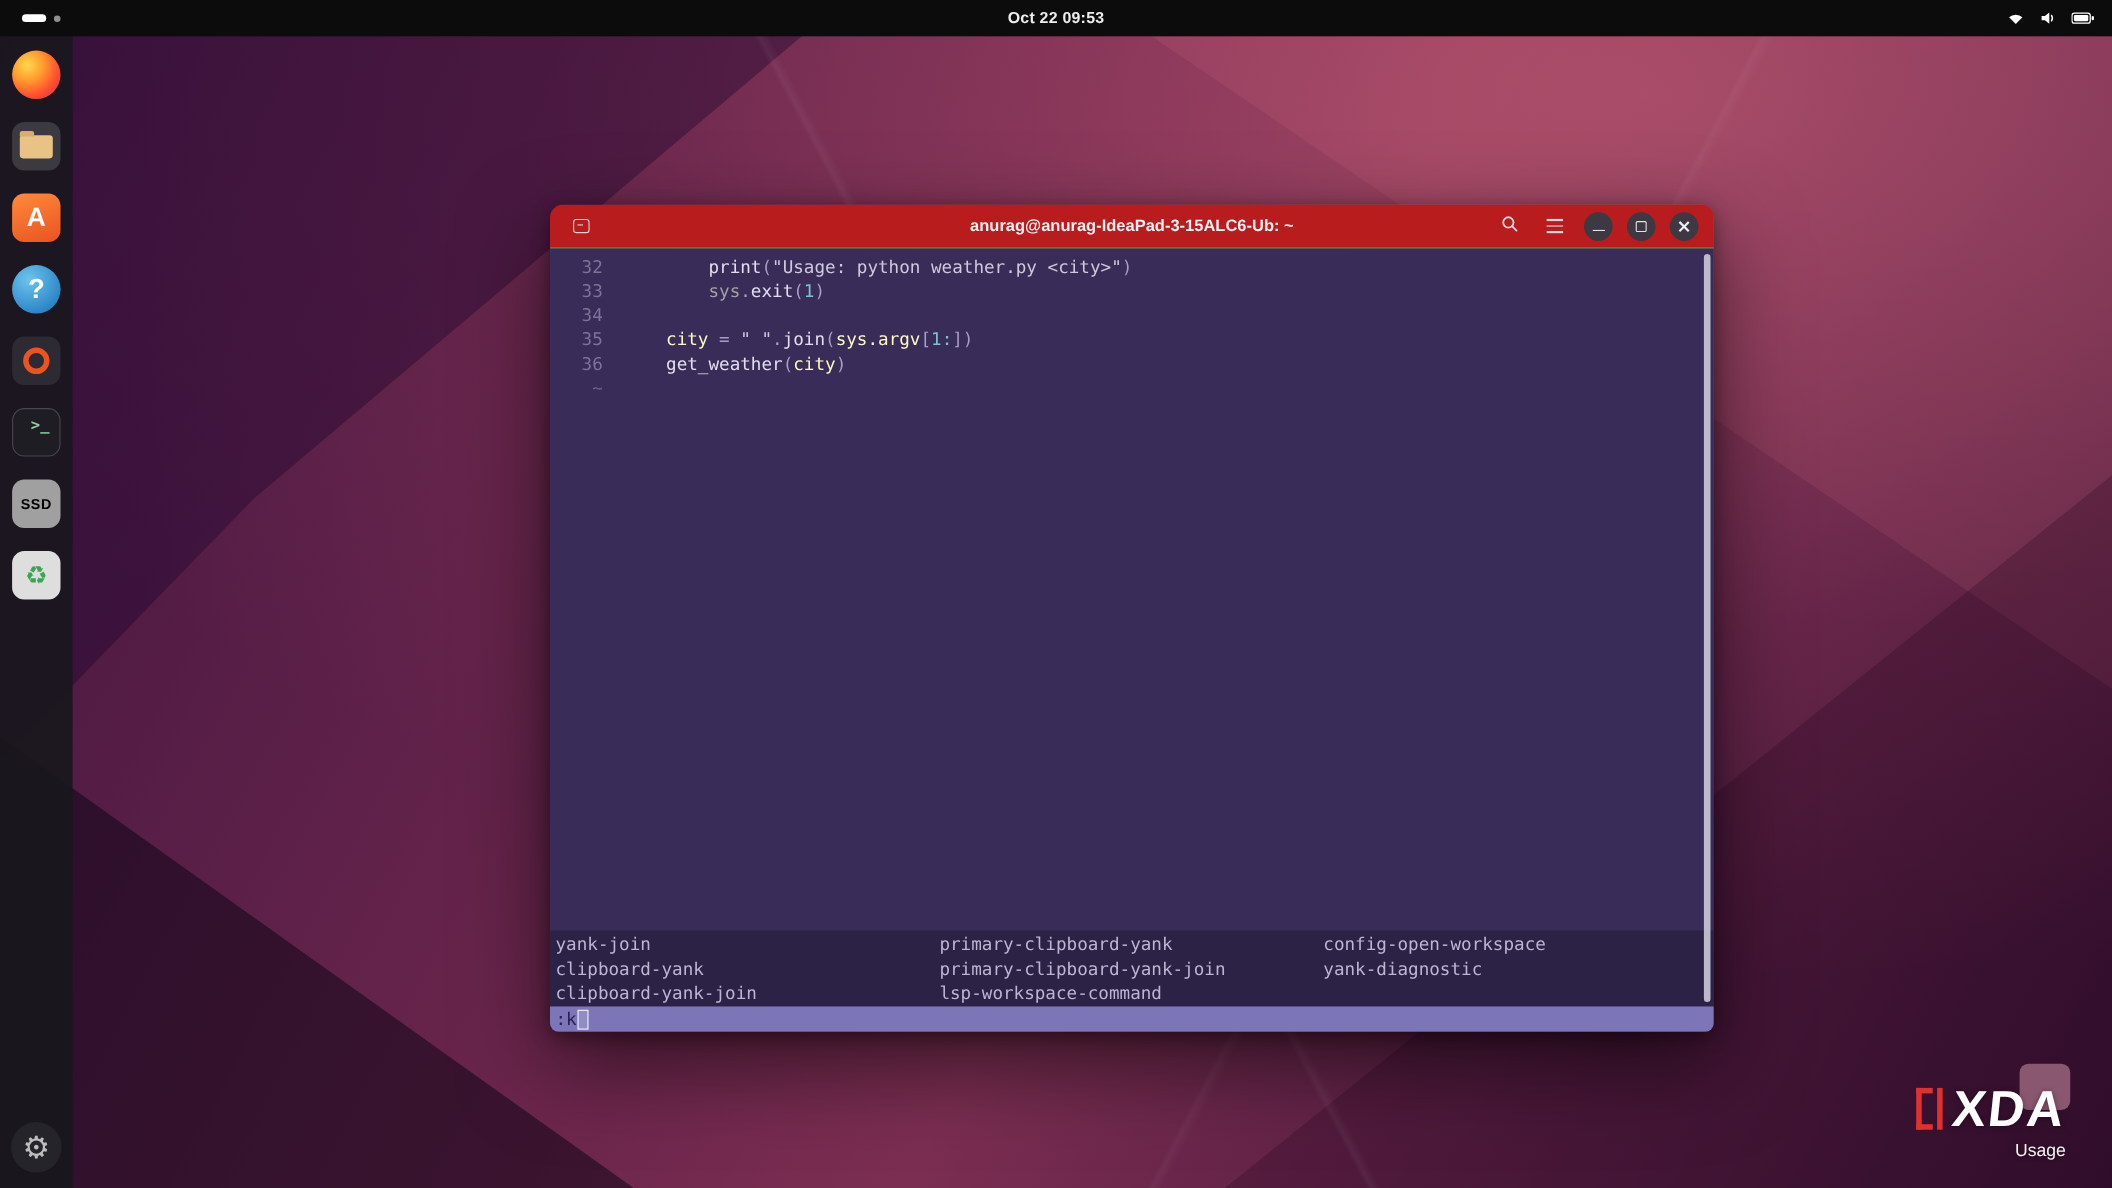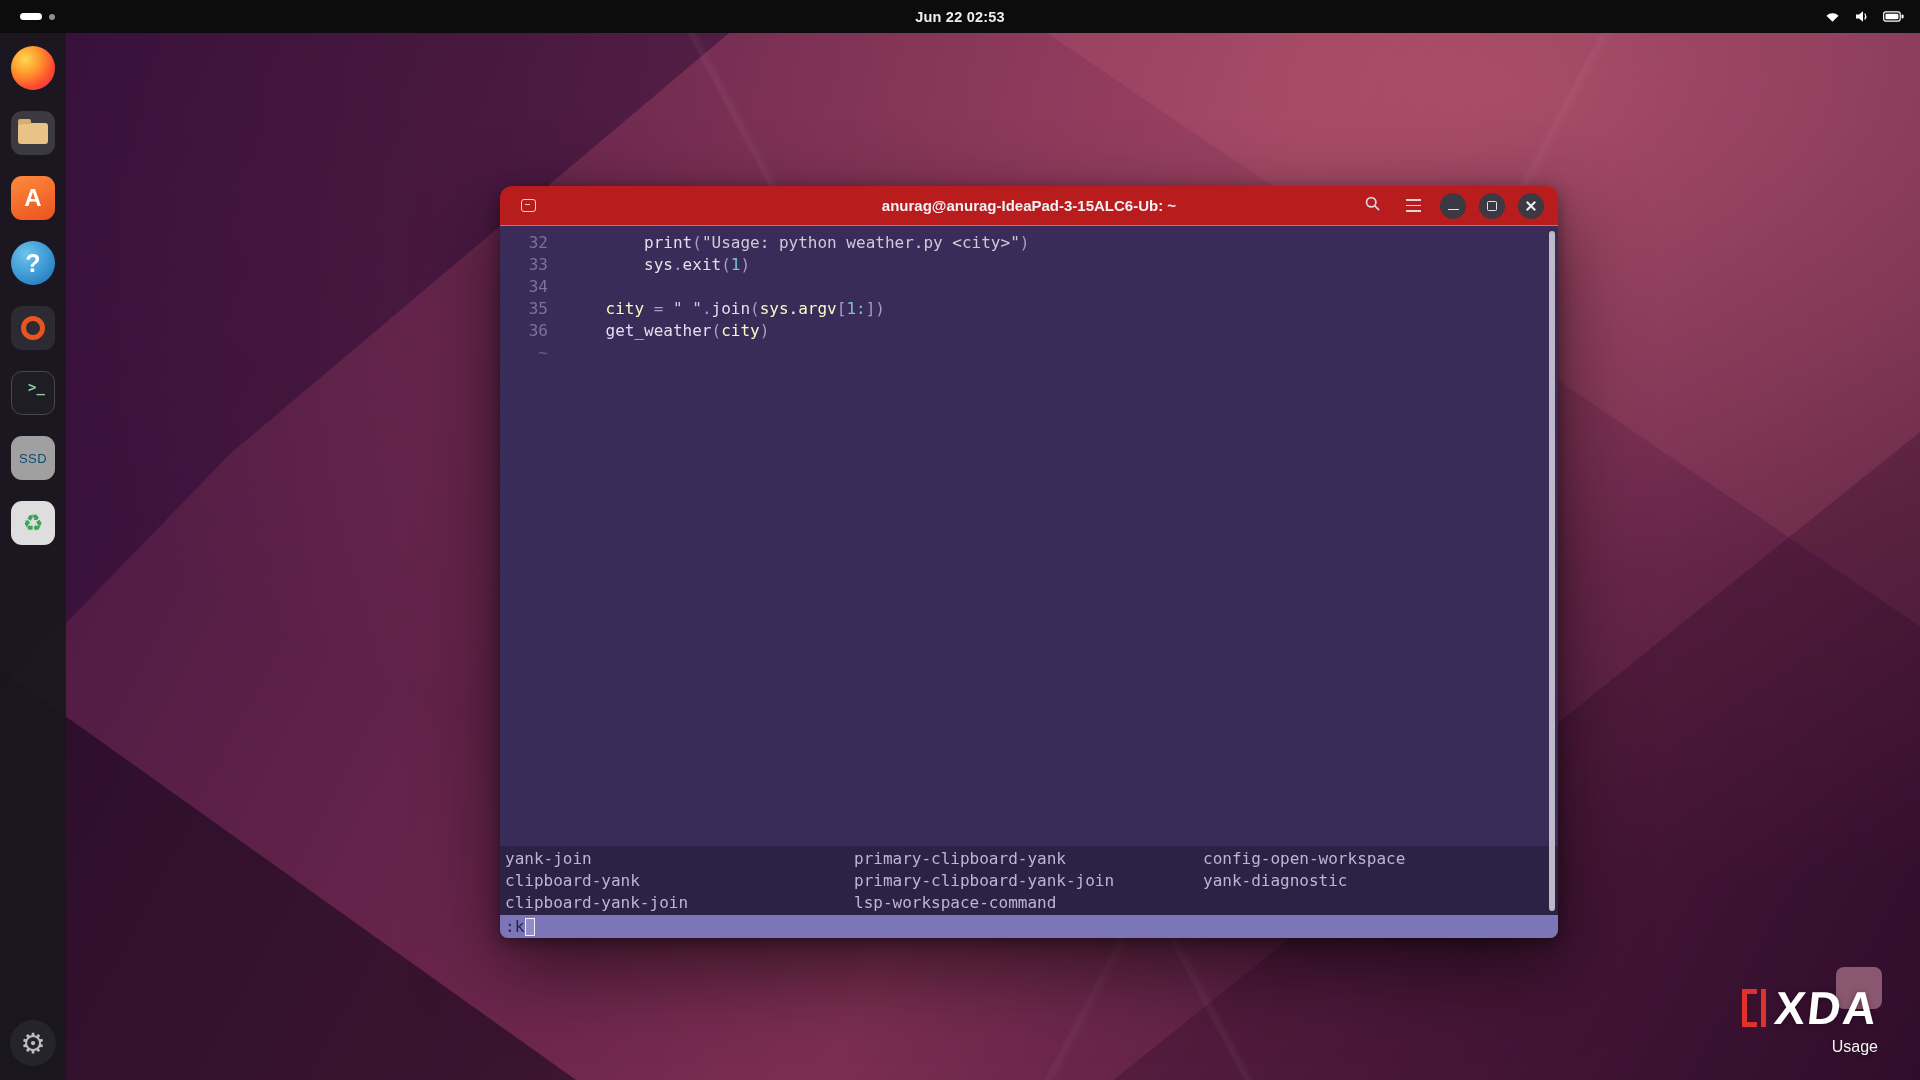--- a/index.html
+++ b/index.html
@@ -41,21 +41,21 @@
   .folder{width:30px;height:21px;background:#e8c287;border-radius:3px;position:relative}
   .folder:before{content:"";position:absolute;top:-4px;left:0;width:13px;height:5px;background:#d7ae6c;border-radius:2px 2px 0 0}
   .appcenter{background:linear-gradient(160deg,#ff8a3c,#e9531f);color:#fff;font-size:24px;font-weight:bold}
   .help{width:44px;height:44px;border-radius:50%;background:radial-gradient(circle at 35% 30%,#6cc4ee,#1570b8);
     color:#fff;font-size:25px;font-weight:bold;display:flex;align-items:center;justify-content:center}
   .ubuntu-bg{background:#2c2a33}
   .cof{width:24px;height:24px;border-radius:50%;border:5px solid #e95420}
   .term-bg{background:#1f1d24;border:1px solid #49464f}
   .prompt-glyph{color:#8fd19e;font-family:"DejaVu Sans Mono",monospace;font-size:14px;font-weight:bold;
     align-self:flex-start;margin:7px 0 0 7px}
-  .ssd{background:#a0a0a0;color:#0c4a6e;font-size:13px;font-weight:normal;letter-spacing:.5px}
+  .ssd{background:#a0a0a0;color:#000000;font-size:13px;font-weight:bold;letter-spacing:.5px}
   .recycle{background:#dedede;color:#3aa655;font-size:23px}
   .showapps{width:46px;height:46px;border-radius:50%;background:#26242b;color:#bdbdbd;font-size:28px;
     display:flex;align-items:center;justify-content:center}
 
   
   .terminal{position:absolute;left:500px;top:186px;width:1058px;height:752px;z-index:30;
     border-radius:12px 12px 8px 8px;overflow:hidden;display:flex;flex-direction:column;
     box-shadow:0 30px 80px rgba(0,0,0,.55),0 4px 16px rgba(0,0,0,.4)}
   .term-header{flex:0 0 40px;background:#b91c1c;display:flex;align-items:center;position:relative;
     border-bottom:1px solid #22c55e}
@@ -77,21 +77,21 @@
   .close-glyph:after{transform:rotate(-45deg)}
 
   .term-body{flex:1;background:#392c58;position:relative;display:flex;flex-direction:column;
     font-family:"DejaVu Sans Mono",monospace;font-size:16px}
   .editor{flex:1;padding-top:6px;overflow:hidden}
   .code-line{display:flex;line-height:22px;white-space:pre}
   .lnum{flex:0 0 48px;text-align:right;color:#7d7398}
   .lnum.tilde{color:#6b6288}
   .lcode{padding-left:19px;color:#dcd8e6;white-space:pre}
   .tok-fn{color:#e2deee}
-  .tok-fg{color:#e5e5e5}
+  .tok-fg{color:#a3a3a3}
   .tok-var{color:#fef9c3}
   .tok-num{color:#7fc2c7}
   .tok-str{color:#cfcadb}
   .tok-p{color:#a79ec2}
 
   .comp-menu{flex:0 0 69px;background:#2c2245;display:grid;grid-template-columns:349px 349px 1fr;
     align-content:start;padding:2px 0 0 5px}
   .comp-item{line-height:22px;color:#bdb6d2;white-space:pre}
 
   .cmdline{flex:0 0 23px;background:#7c76b8;display:flex;align-items:center;padding-left:5px}
@@ -135,21 +135,21 @@
     <span class="wm-brand">XDA</span>
   </div>
   <div class="wm-caption">Usage</div>
 </div>
 
 <div class="topbar">
   <div class="workspace">
     <span class="ws-pill"></span>
     <span class="ws-dot"></span>
   </div>
-  <div class="clock">Jun 22 02:53</div>
+  <div class="clock">Oct 22 09:53</div>
   <div class="status">
     <span>
       <svg width="17" height="13" viewBox="0 0 16 12">
           <path d="M8 11 L2.3 5.3 A8.2 8.2 0 0 1 13.7 5.3 Z" fill="#ffffff"></path>
         </svg>
     </span>
     <span>
       <svg width="16" height="13" viewBox="0 0 16 12">
           <path d="M2 4h3l4-3.2v10.4L5 8H2z" fill="#ffffff"></path>
           <path d="M11 3.5a4.6 4.6 0 0 1 0 5" fill="none" stroke="#ffffff" stroke-width="1.3" stroke-linecap="round"></path>

